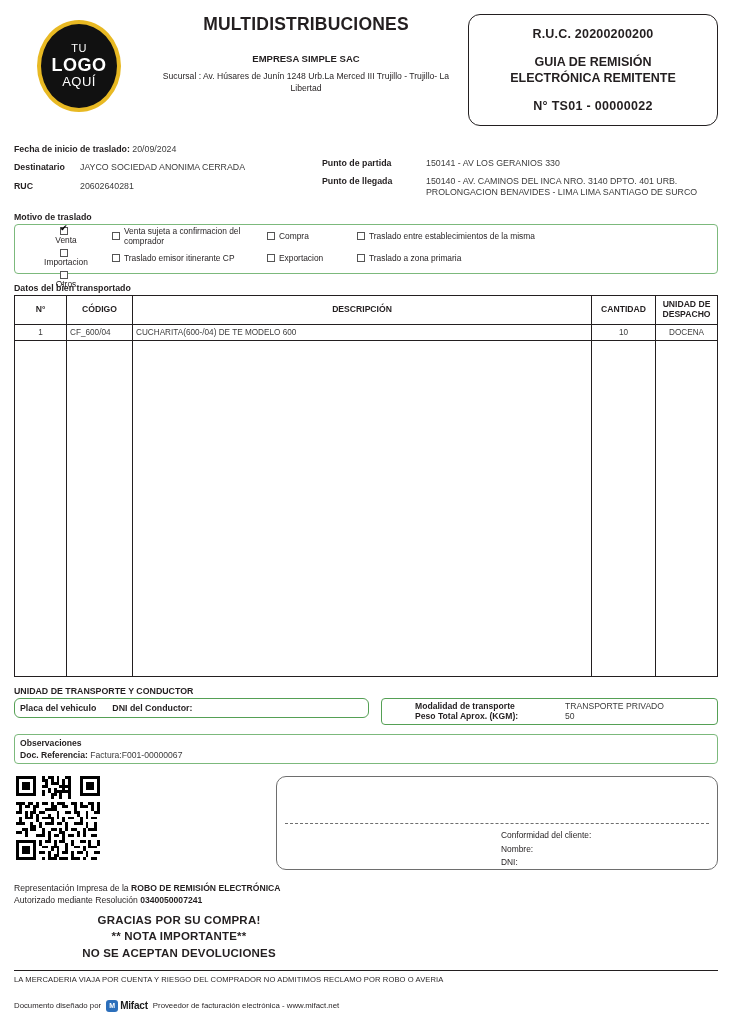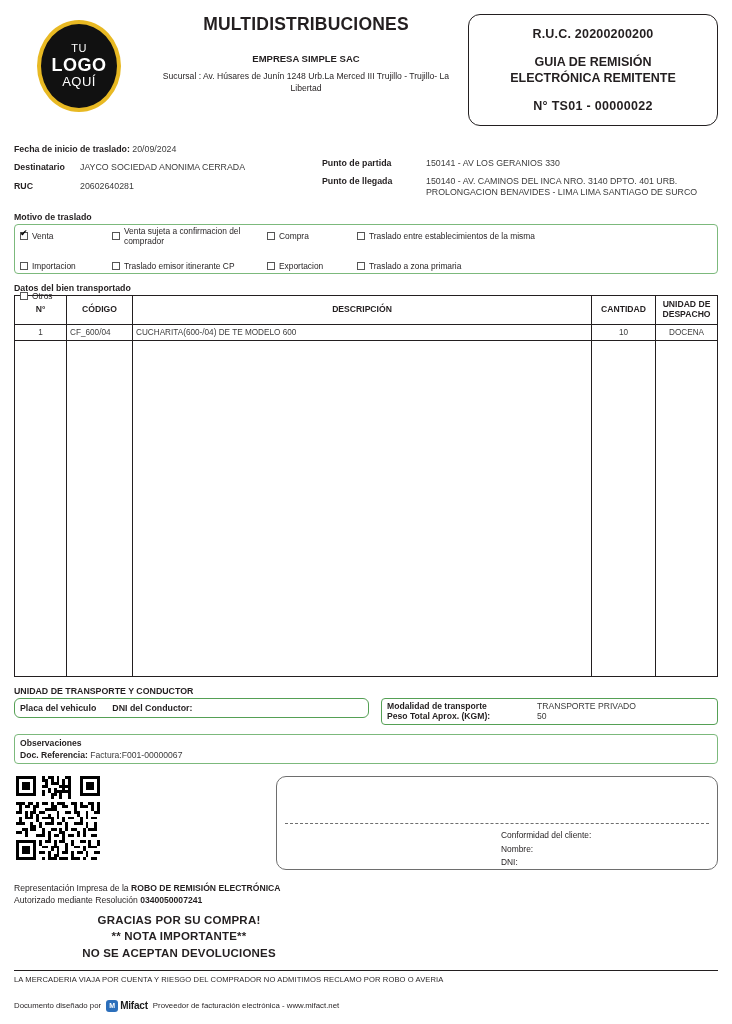--- a/index.html
+++ b/index.html
@@ -68,22 +68,22 @@
   .chk-item { display: flex; align-items: center; }
   .chk {
     width: 8px; height: 8px; border: 1px solid #555; background: #fff;
     display: inline-block; position: relative; flex-shrink: 0; margin-right: 4px;
   }
   .chk.on::after {
     content: "✔"; position: absolute; left: -1px; top: -4px;
     font-size: 9px; line-height: 9px; color: #000;
   }
   .chk-lbl { font-size: 8.4px; color: #231f20; }
-  .c1 { width: 92px; } .c2 { width: 155px; } .c3 { width: 90px; } .c4 { width: auto; }
-  .motivo-box .mrow + .mrow { margin-top: 16px; }
+  .c1 { width: 92px; flex-direction: column; } .c2 { width: 155px; } .c3 { width: 90px; } .c4 { width: auto; }
+  .motivo-box .mrow + .mrow { margin-top: 8px; }
 
   
   .goods-wrap { margin-top: 9px; }
   table.goods { width: 100%; border-collapse: collapse; table-layout: fixed; }
   table.goods th, table.goods td { border: 1px solid #231f20; }
   table.goods thead th {
     font-size: 8.6px; font-weight: bold; text-align: center; padding: 4px 2px; line-height: 1.15;
   }
   table.goods tbody td { font-size: 8.2px; color: #3b3b3b; padding: 3px 3px; vertical-align: top; }
   .col-n { width: 52px; text-align: center; }
@@ -97,21 +97,21 @@
   .transport-wrap { margin-top: 9px; }
   .transport-row { display: flex; align-items: flex-start; gap: 12px; }
   .placa-box {
     width: 355px; height: 20px; border: 1px solid #55a055; border-radius: 6px;
     display: flex; align-items: center; padding: 0 5px; font-size: 8.8px; font-weight: bold;
   }
   .placa-box .sp { display: inline-block; width: 16px; }
   .modal-box {
     flex: 1; border: 1px solid #55a055; border-radius: 4px; padding: 2px 5px 3px 5px;
   }
-  .modal-line { display: flex; align-items: center; font-size: 8.6px; }
+  .modal-line { display: flex; align-items: center; font-size: 8.6px; margin-left: 28px; }
   .modal-line .lbl { font-weight: bold; width: 150px; }
   .modal-line .val { color: #3b3b3b; }
 
   
   .obs-box {
     margin-top: 9px; border: 1px solid #7cb97c; border-radius: 4px;
     padding: 3px 5px 4px 5px; height: 30px;
   }
   .obs-title { font-size: 8.6px; font-weight: bold; }
   .obs-line { font-size: 8.6px; margin-top: 2px; }

